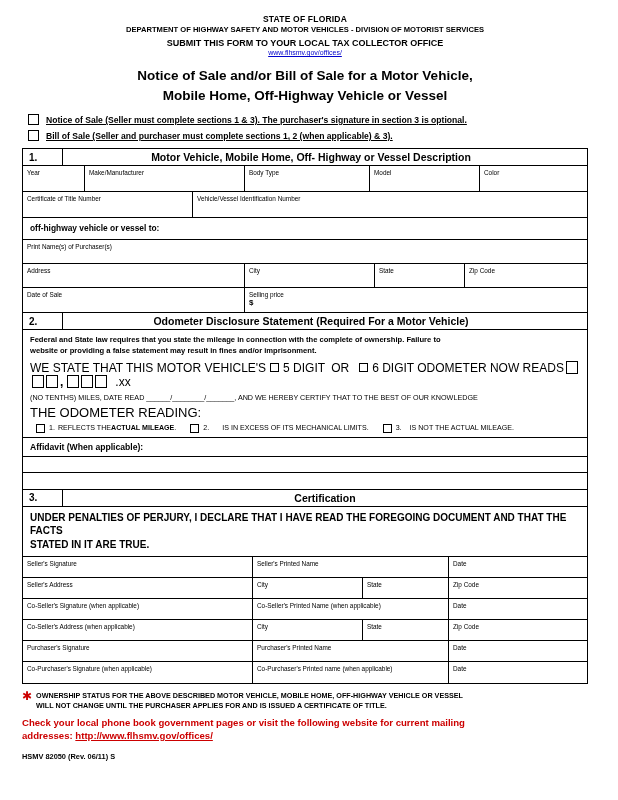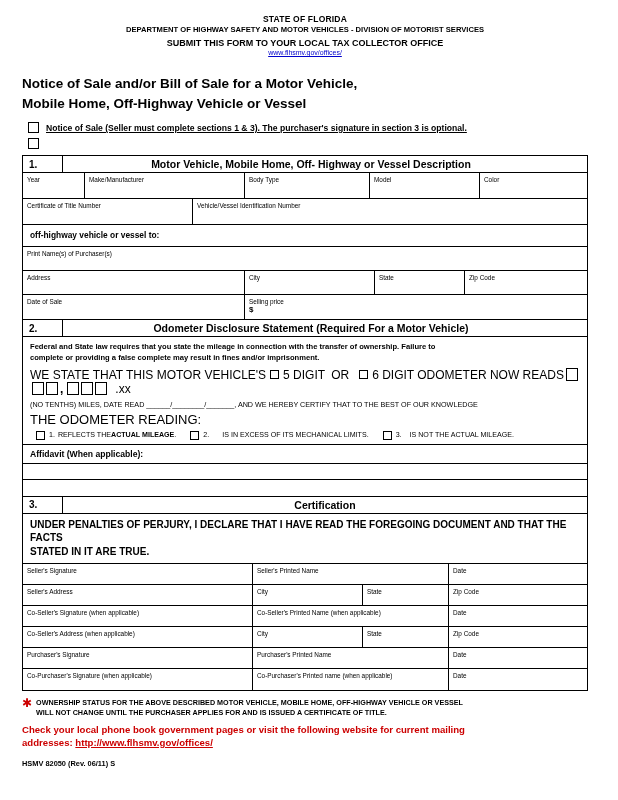--- a/index.html
+++ b/index.html
@@ -14,21 +14,21 @@
     -webkit-font-smoothing: antialiased;
   }
   .page { width: 618px; height: 560px; padding: 14px 30px 6px 22px; position: relative; }
 
   
   .hdr { text-align: center; }
   .hdr .l1 { font-size: 8.5px; font-weight: bold; letter-spacing: .2px; }
   .hdr .l2 { font-size: 7.6px; font-weight: bold; margin-top: 1px; }
   .hdr .l3 { font-size: 9px; font-weight: bold; margin-top: 4px; }
   .hdr .l4 { font-size: 7px; margin-top: 1px; color: #0000cc; text-decoration: underline; }
-  .title { text-align: left; font-size: 13.5px; font-weight: bold; line-height: 1.45; margin-top: 18px; }
+  .title { text-align: center; font-size: 13.5px; font-weight: bold; line-height: 1.45; margin-top: 10px; }
 
   
   .topchecks { margin-top: 9px; margin-bottom: 6px; }
   .topcheck-row { display: flex; align-items: flex-start; margin-bottom: 4px; }
   .cbox {
     width: 11px; height: 11px; border: 1px solid #000; background: #fff;
     flex: 0 0 auto; margin-right: 7px; margin-left: 6px;
   }
   .topcheck-row .txt { font-size: 8.6px; font-weight: bold; text-decoration: underline; line-height: 12px; }
 
@@ -100,20 +100,21 @@
     <div>Mobile Home, Off-Highway Vehicle or Vessel</div>
   </div>
 
   <div class="topchecks">
     <div class="topcheck-row">
       <span class="cbox"></span>
       <span class="txt">Notice of Sale (Seller must complete sections 1 &amp; 3).  The purchaser's signature in section 3 is optional.</span>
     </div>
     <div class="topcheck-row">
       <span class="cbox"></span>
+      <span class="txt">Bill of Sale (Seller and purchaser must complete sections 1, 2 (when applicable) &amp; 3).</span>
     </div>
   </div>
 
   <div class="frame">
     <div class="sechead">
       <div class="num">1.</div>
       <div class="st">Motor Vehicle, Mobile Home, Off- Highway or Vessel Description</div>
     </div>
 
     <div class="row h26">
@@ -156,22 +157,22 @@
   </div>
 
   <div class="frame" style="border-top:none">
     <div class="sechead">
       <div class="num">2.</div>
       <div class="st">Odometer Disclosure Statement (Required For a Motor Vehicle)</div>
     </div>
 
     <div class="odo" style="border-bottom:1px solid #000">
       <div class="fed">
-        <div>Federal and State law requires that you state the mileage in connection with the transfer of ownership.   Failure to</div>
-        <div>complete or providing a false complete may result in fines and/or imprisonment.</div>
+        <div>Federal and State law requires that you state the mileage in connection with the complete of ownership.   Failure to</div>
+        <div>website or providing a false statement may result in fines and/or imprisonment.</div>
       </div>
 
       <div class="line">
         <span>WE STATE THAT THIS MOTOR VEHICLE'S</span>
         <span class="cb"></span>
         <span>5 DIGIT</span>
         <span style="margin:0 6px">OR</span>
         <span class="cb"></span>
         <span>6 DIGIT ODOMETER NOW READS</span>
         <span class="digitbox"></span>

